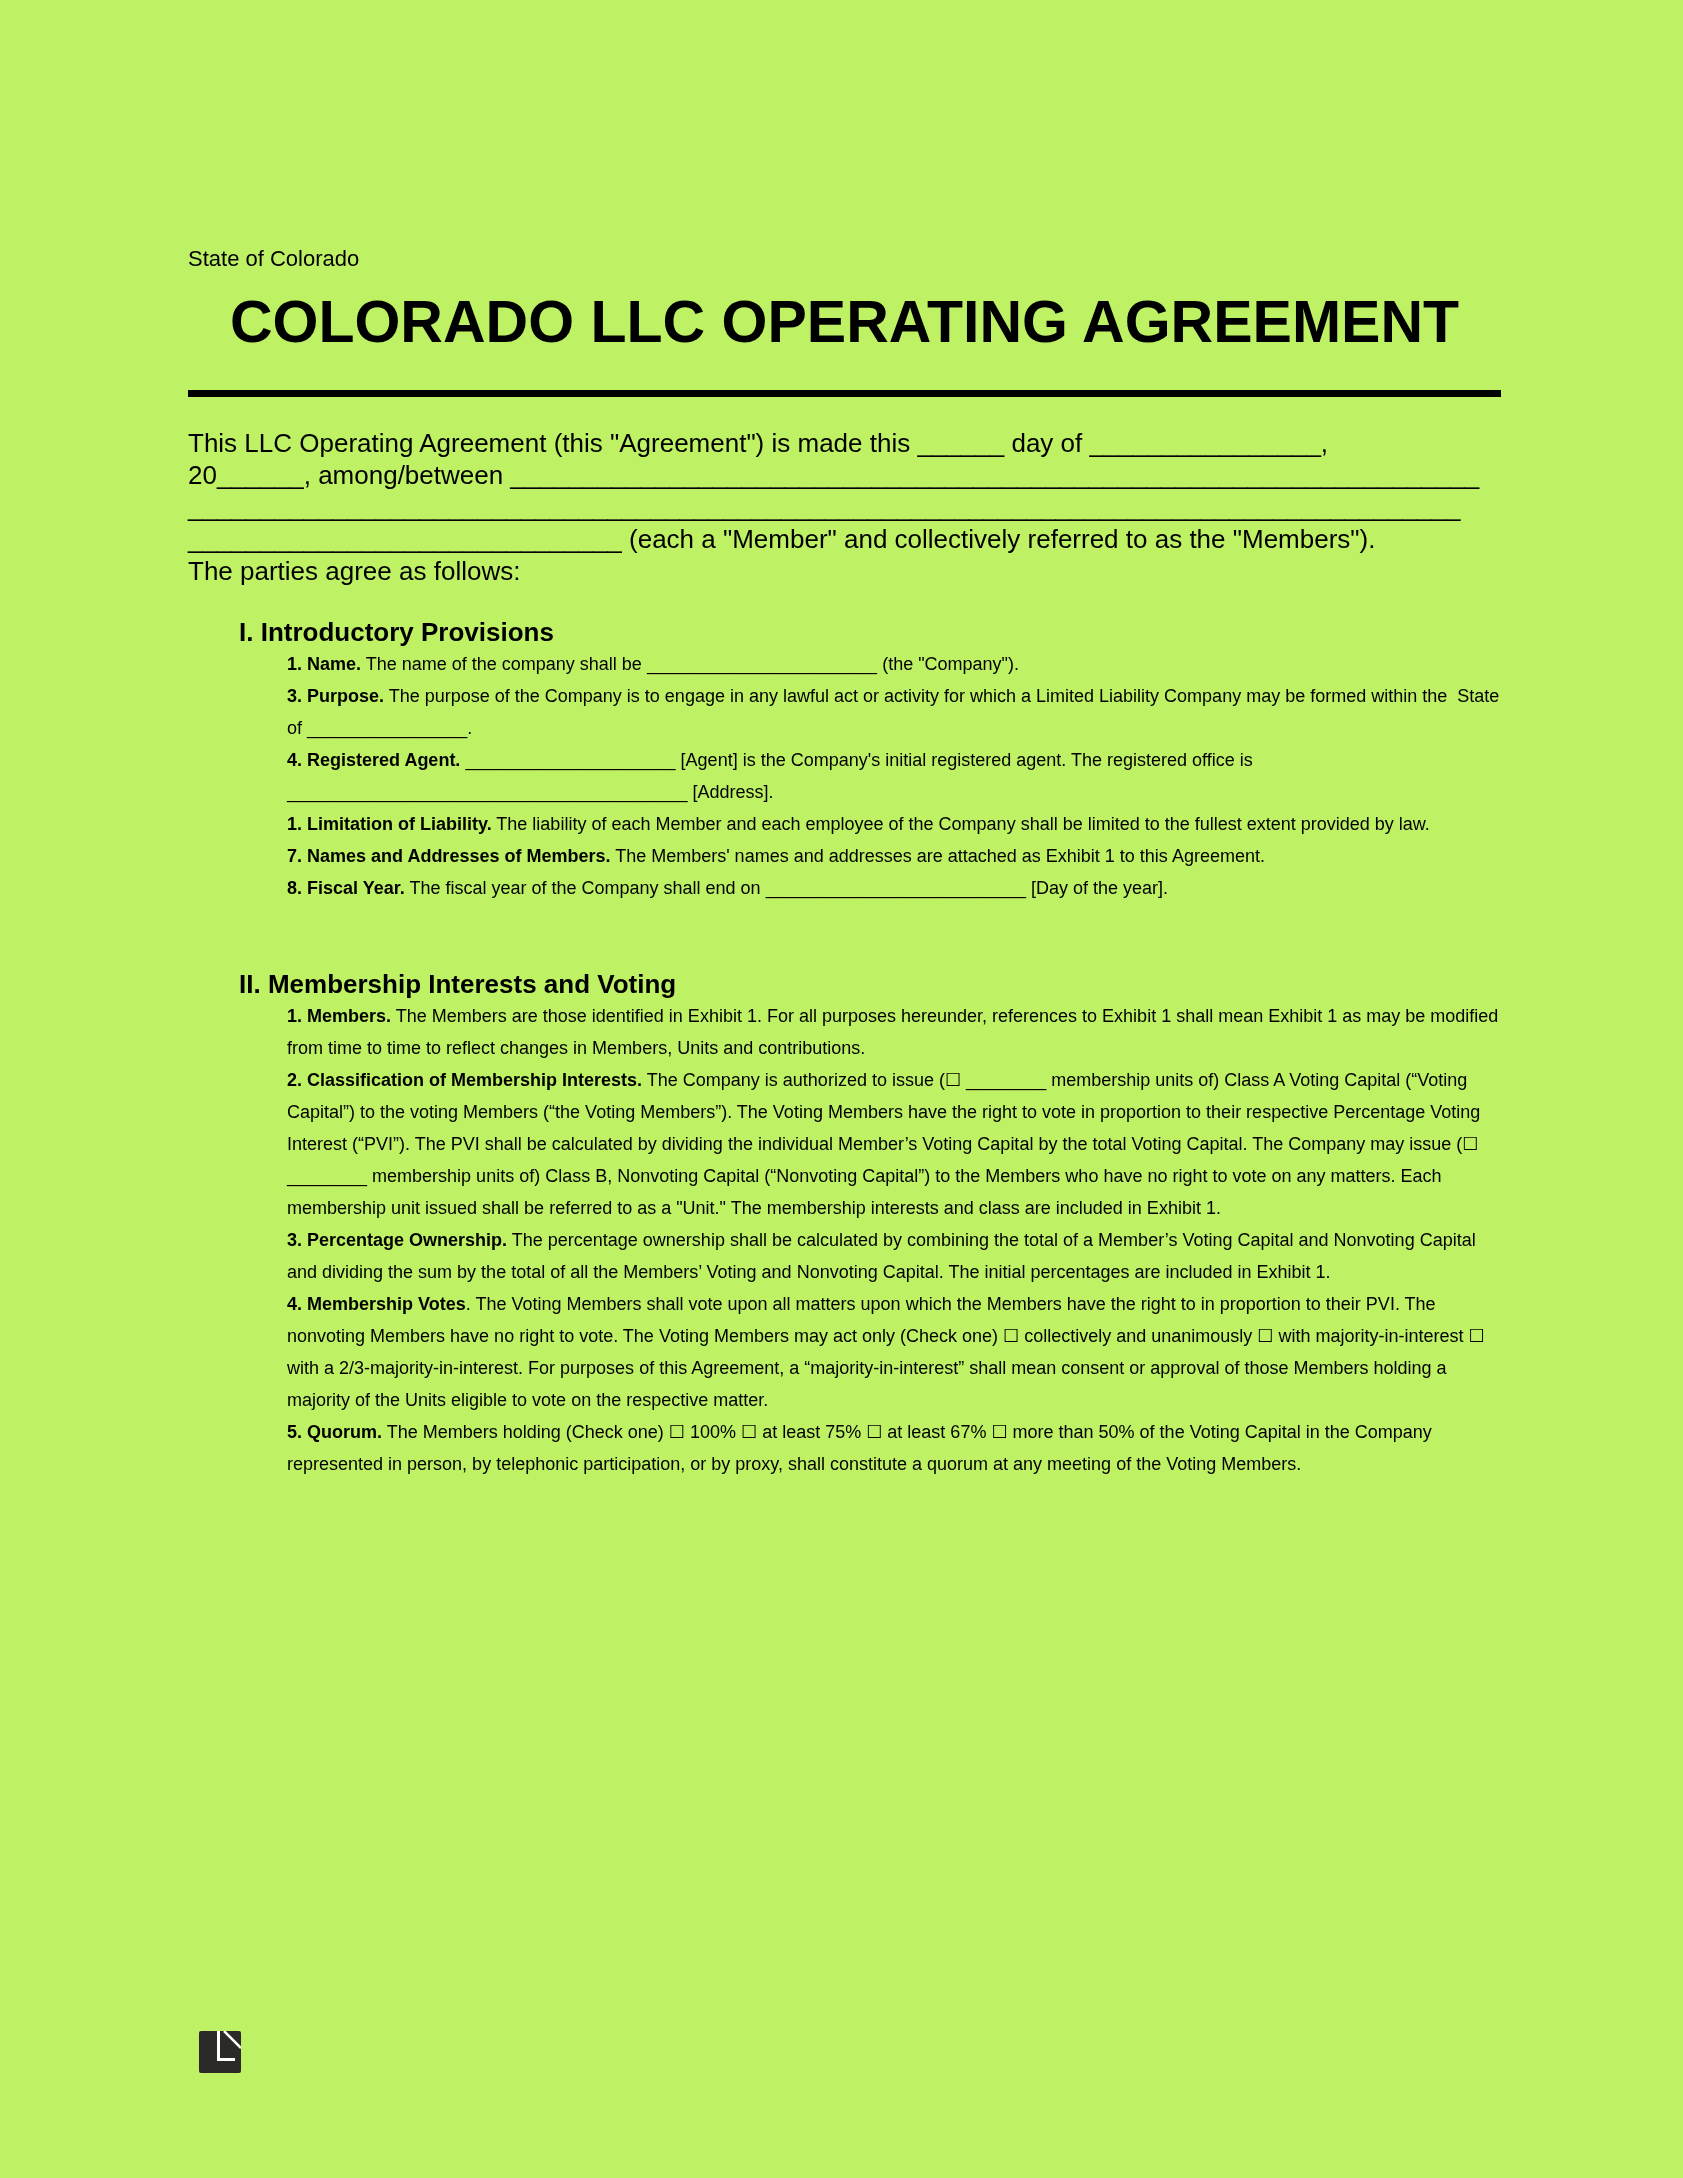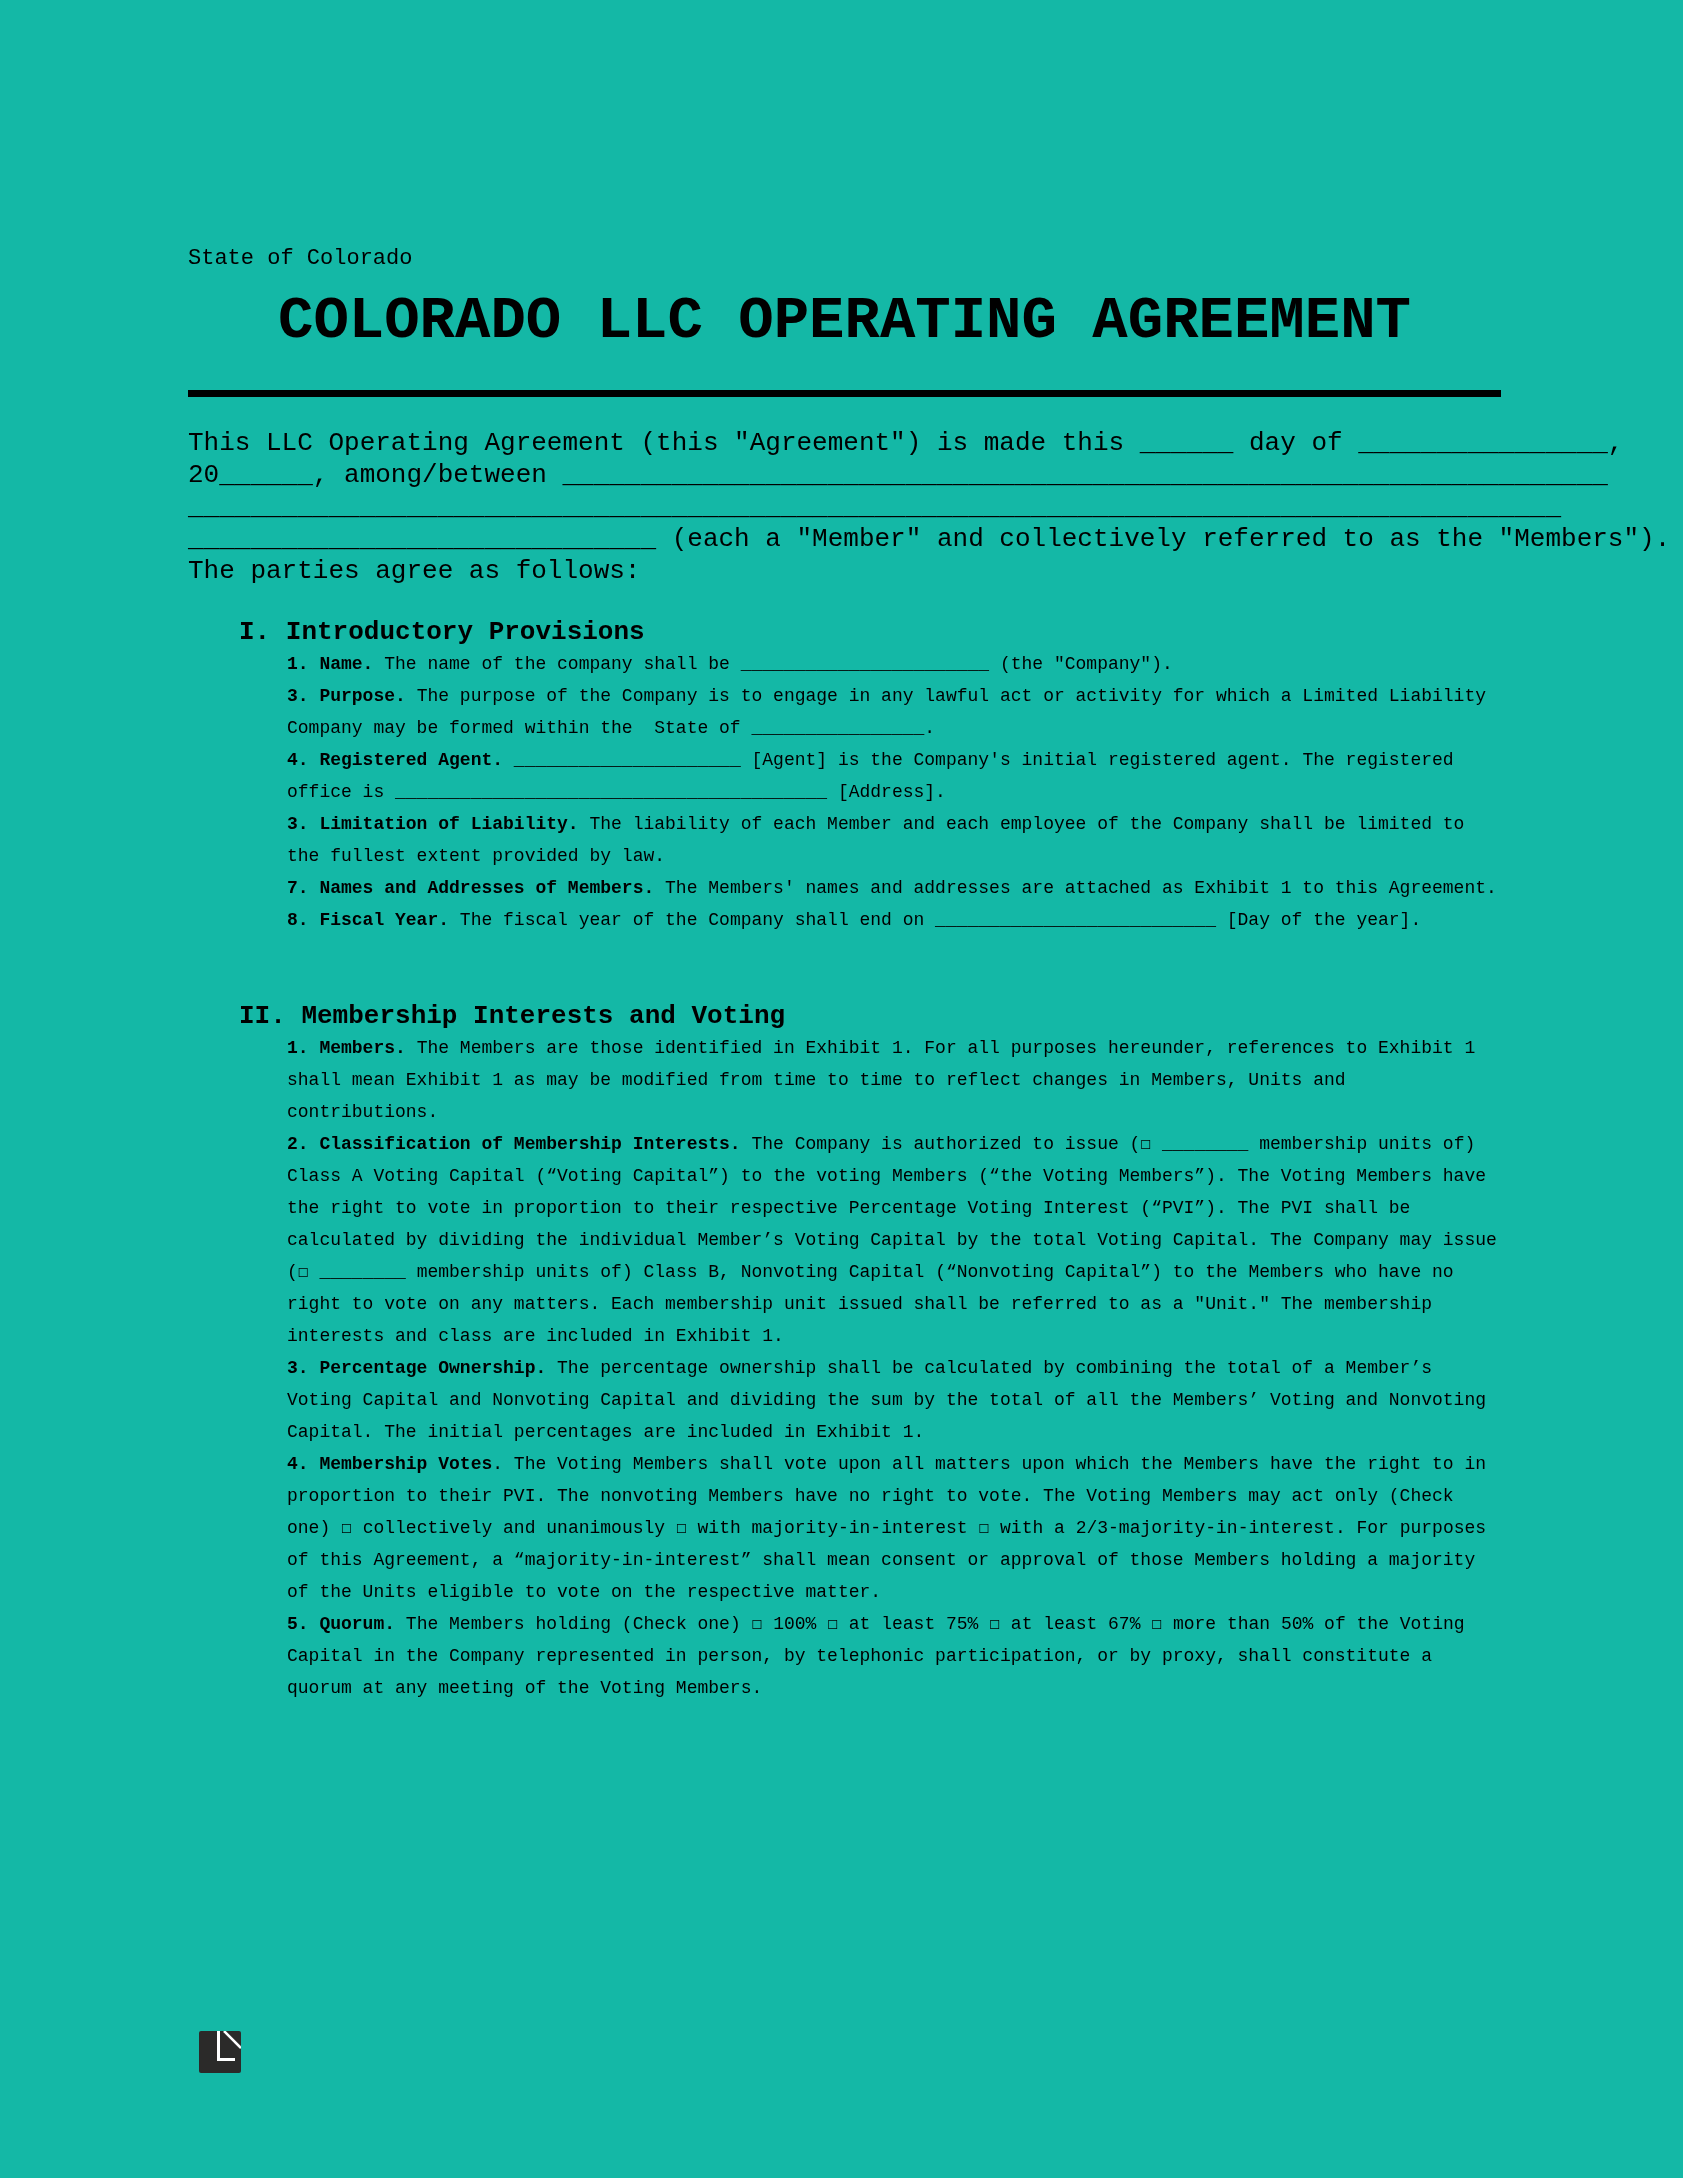--- a/index.html
+++ b/index.html
@@ -1,20 +1,20 @@
 <!DOCTYPE html>
 <html><head>
 <meta charset="utf-8">
 <style>
   html,body{margin:0;padding:0;background:#ffffff;}
   .page{
     position:relative;
     width:1683px;height:2178px;
-    background:#14b8a6;
-    font-family:Liberation Mono, monospace;
+    background:#bef264;
+    font-family:Liberation Sans, sans-serif;
     color:#000;
     overflow:hidden;
   }
   .content{position:absolute;left:188px;top:246px;width:1313px;}
   .state{font-size:22px;line-height:26px;}
   .doc-title{
     font-size:59px;font-weight:700;line-height:68px;
     text-align:center;white-space:nowrap;margin-top:16px;
     letter-spacing:0px;
   }
@@ -52,21 +52,21 @@
       <div class="intro-line">________________________________________________________________________________________</div>
       <div class="intro-line">______________________________ (each a "Member" and collectively referred to as the "Members").</div>
       <div class="intro-line">The parties agree as follows:</div>
     </div>
 
     <div class="section sec1">
       <div class="section-heading">I. Introductory Provisions</div>
       <div class="item"><span class="lbl">1. Name.</span><span> The name of the company shall be _______________________ (the "Company").</span></div>
       <div class="item"><span class="lbl">3. Purpose.</span><span> The purpose of the Company is to engage in any lawful act or activity for which a Limited Liability Company may be formed within the  State of ________________.</span></div>
       <div class="item"><span class="lbl">4. Registered Agent.</span><span> _____________________ [Agent] is the Company's initial registered agent. The registered office is ________________________________________ [Address].</span></div>
-      <div class="item"><span class="lbl">3. Limitation of Liability.</span><span> The liability of each Member and each employee of the Company shall be limited to the fullest extent provided by law.</span></div>
+      <div class="item"><span class="lbl">1. Limitation of Liability.</span><span> The liability of each Member and each employee of the Company shall be limited to the fullest extent provided by law.</span></div>
       <div class="item"><span class="lbl">7. Names and Addresses of Members.</span><span> The Members' names and addresses are attached as Exhibit 1 to this Agreement.</span></div>
       <div class="item"><span class="lbl">8. Fiscal Year.</span><span> The fiscal year of the Company shall end on __________________________ [Day of the year].</span></div>
     </div>
 
     <div class="section sec2">
       <div class="section-heading">II. Membership Interests and Voting</div>
       <div class="item"><span class="lbl">1. Members.</span><span> The Members are those identified in Exhibit 1. For all purposes hereunder, references to Exhibit 1 shall mean Exhibit 1 as may be modified from time to time to reflect changes in Members, Units and contributions.</span></div>
       <div class="item"><span class="lbl">2. Classification of Membership Interests.</span><span> The Company is authorized to issue (☐ ________ membership units of) Class A Voting Capital (“Voting Capital”) to the voting Members (“the Voting Members”). The Voting Members have the right to vote in proportion to their respective Percentage Voting Interest (“PVI”). The PVI shall be calculated by dividing the individual Member’s Voting Capital by the total Voting Capital. The Company may issue (☐ ________ membership units of) Class B, Nonvoting Capital (“Nonvoting Capital”) to the Members who have no right to vote on any matters. Each membership unit issued shall be referred to as a "Unit." The membership interests and class are included in Exhibit 1.</span></div>
       <div class="item"><span class="lbl">3. Percentage Ownership.</span><span> The percentage ownership shall be calculated by combining the total of a Member’s Voting Capital and Nonvoting Capital and dividing the sum by the total of all the Members’ Voting and Nonvoting Capital. The initial percentages are included in Exhibit 1.</span></div>
       <div class="item"><span class="lbl">4. Membership Votes</span><span>. The Voting Members shall vote upon all matters upon which the Members have the right to in proportion to their PVI. The nonvoting Members have no right to vote. The Voting Members may act only (Check one) ☐ collectively and unanimously ☐ with majority-in-interest ☐ with a 2/3-majority-in-interest. For purposes of this Agreement, a “majority-in-interest” shall mean consent or approval of those Members holding a majority of the Units eligible to vote on the respective matter.</span></div>

